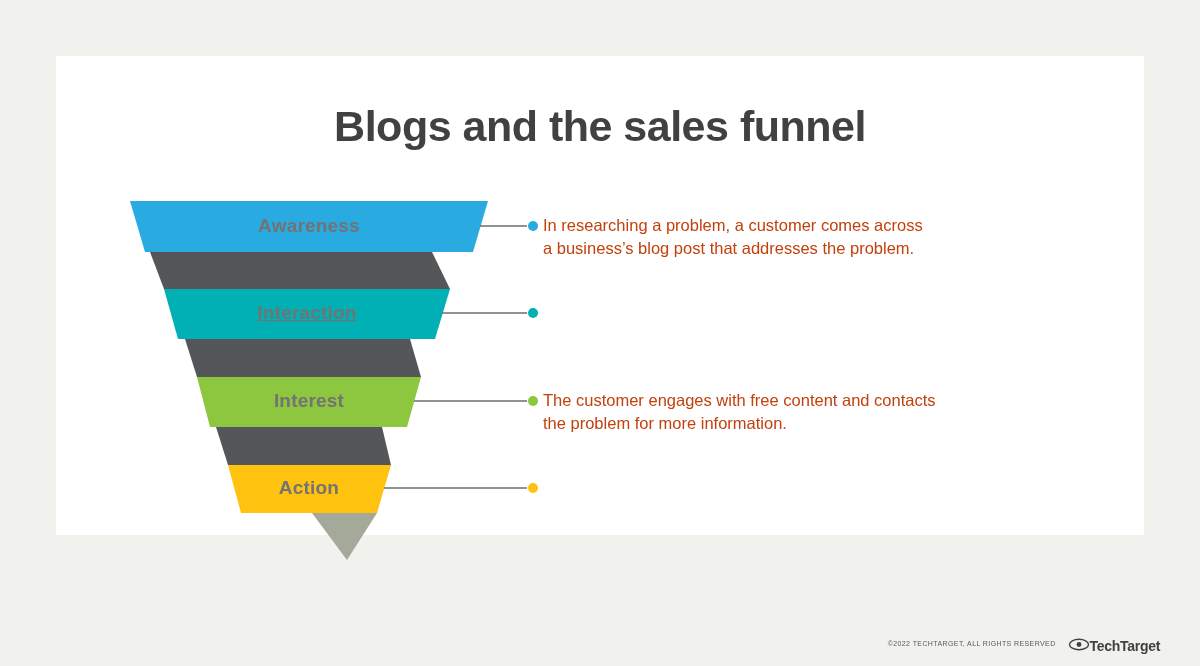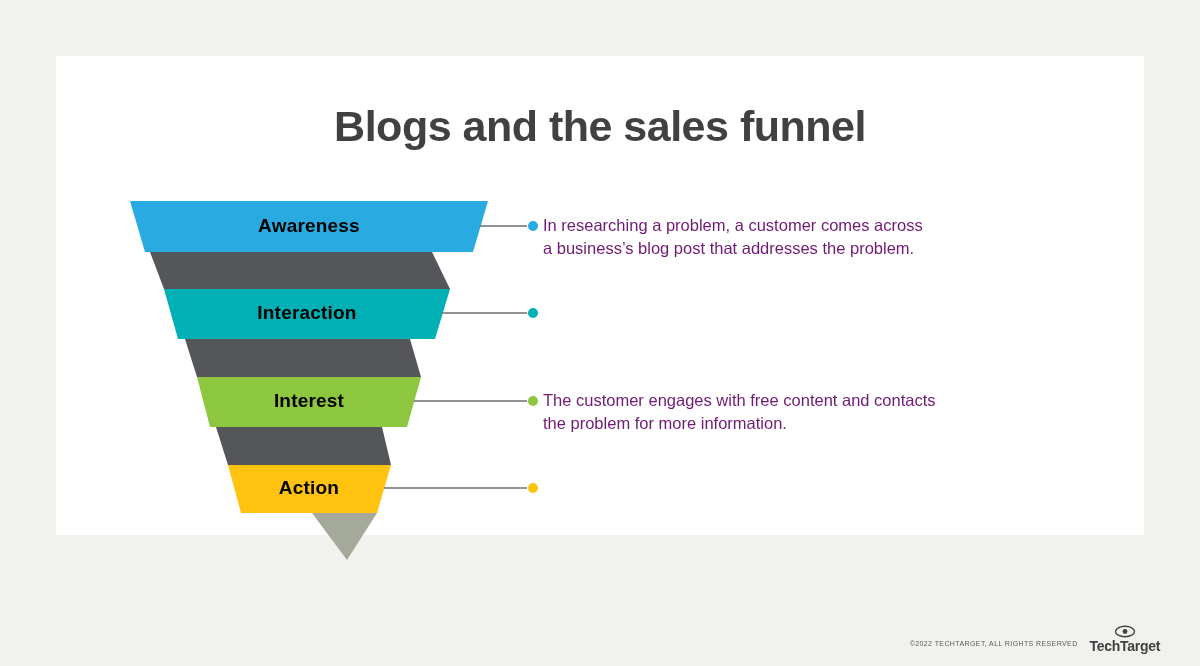--- a/index.html
+++ b/index.html
@@ -30,52 +30,52 @@
     position: absolute;
     left: 0; top: 0;
     display: block;
   }
   svg.funnel line { stroke-width: 1.3; }
   .stage-label {
     position: absolute;
     width: 240px;
     transform: translate(-50%, -50%);
     text-align: center;
-    color: #000000;
+    color: #737373;
     font-size: 19px;
     font-weight: bold;
     letter-spacing: 0.2px;
   }
   .desc {
     position: absolute;
     left: 487px;
     width: 560px;
     font-size: 16.5px;
     line-height: 23px;
-    color: #701a75;
+    color: #c2410c;
     white-space: pre-line;
   }
   .footer {
     position: absolute;
     right: 40px; bottom: 12px;
     display: flex;
     align-items: flex-end;
     gap: 12px;
   }
   .copyright {
     font-size: 7px;
     letter-spacing: 0.4px;
     color: #58595b;
     margin-bottom: 7px;
     text-transform: uppercase;
   }
   .brand {
     display: flex;
-    flex-direction: column;
-    align-items: center;
+    flex-direction: row;
+    align-items: flex-start;
   }
   .brand-text {
     font-size: 14px;
     font-weight: bold;
     letter-spacing: -0.3px;
     color: #414042;
   }
 </style>
 </head>
 <body>
@@ -101,21 +101,21 @@
     <line x1="358" y1="345" x2="471" y2="345" stroke="#6d6e71"></line>
     <line x1="328" y1="432" x2="471" y2="432" stroke="#6d6e71"></line>
 
     <circle cx="477" cy="170" r="5" fill="#29abe2"></circle>
     <circle cx="477" cy="257" r="5" fill="#00b0b4"></circle>
     <circle cx="477" cy="345" r="5" fill="#8dc63f"></circle>
     <circle cx="477" cy="432" r="5" fill="#ffc20e"></circle>
   </svg>
 
   <div class="stage-label" style="left:253px; top:170px;">Awareness</div>
-  <div class="stage-label" style="left:251px; top:257px;">Interaction</div>
+  <div class="stage-label" style="left:251px; top:257px;text-decoration:underline;">Interaction</div>
   <div class="stage-label" style="left:253px; top:432px;">Action</div>
   <div class="stage-label" style="left:253px; top:345px;">Interest</div>
 
   <div class="desc" style="top:158px;">In researching a problem, a customer comes across
 a business’s blog post that addresses the problem.</div>
   <div class="desc" style="top:333px;">The customer engages with free content and contacts
 the problem for more information.</div>
 
 </div>
 

